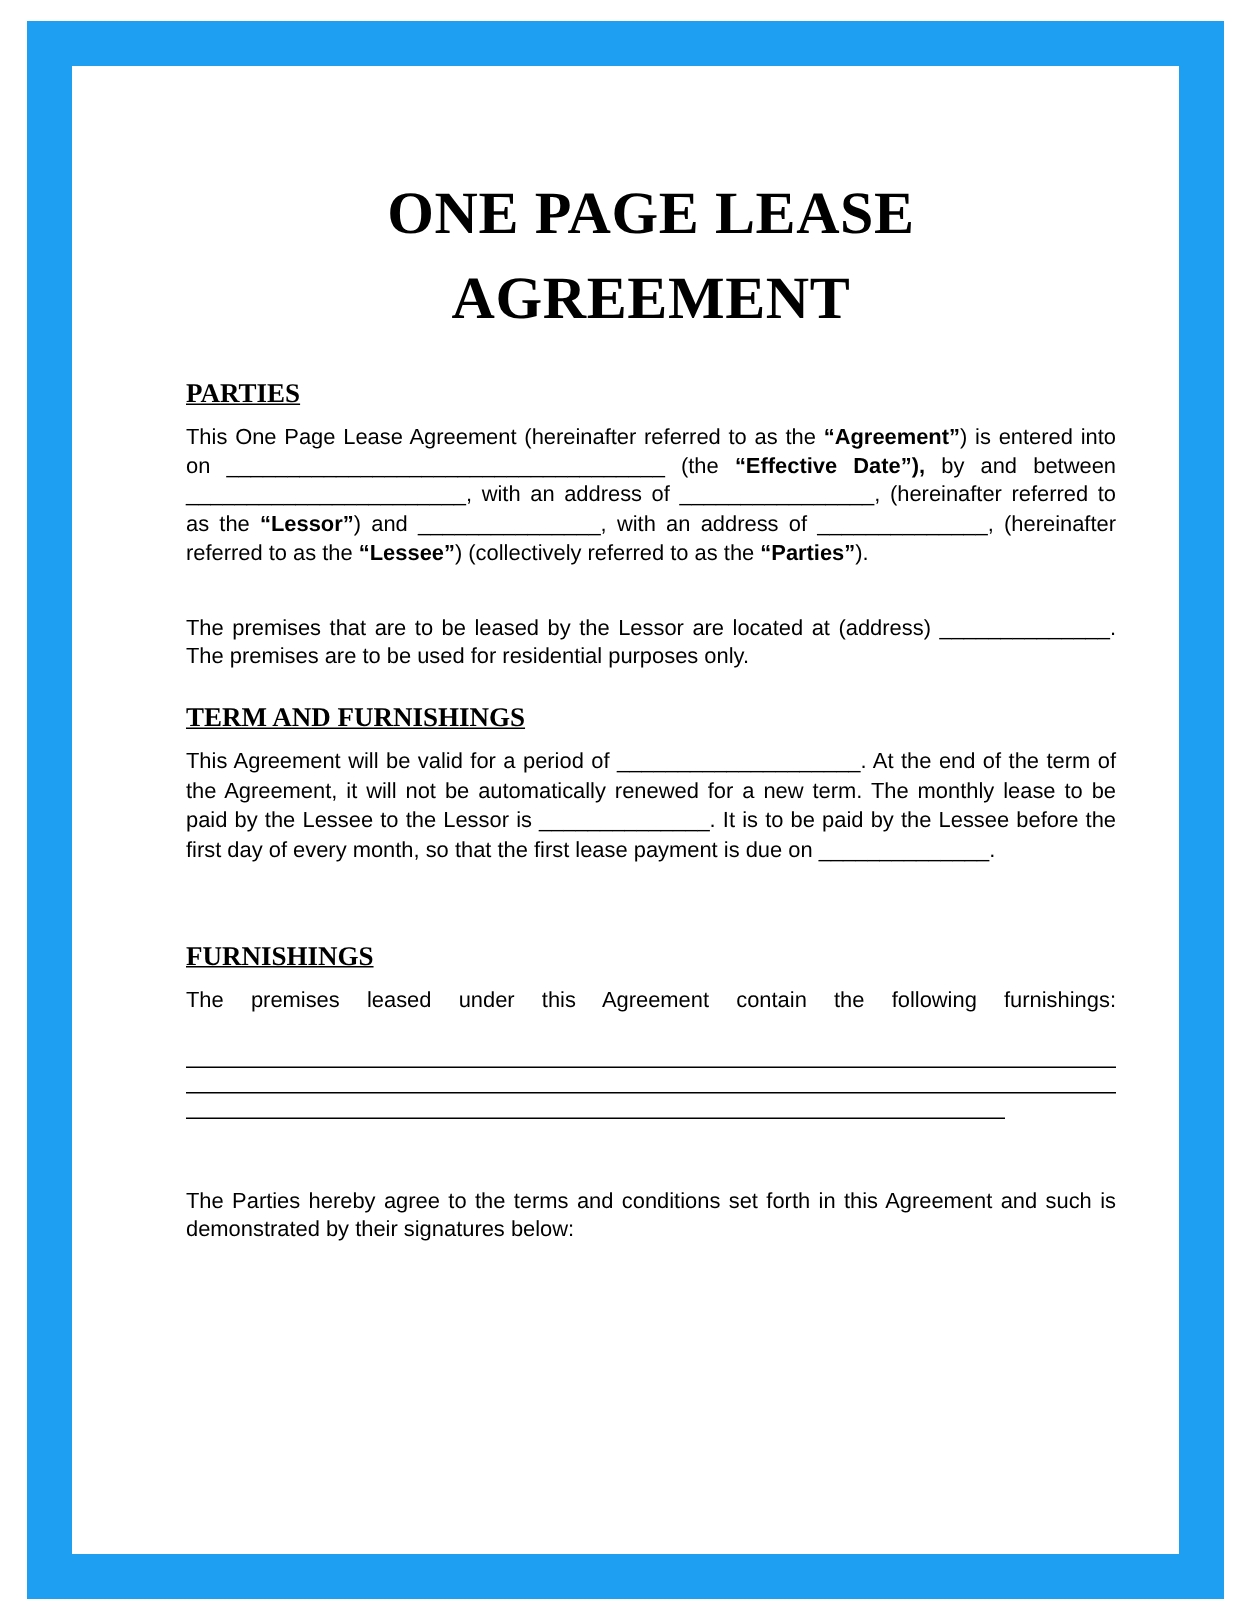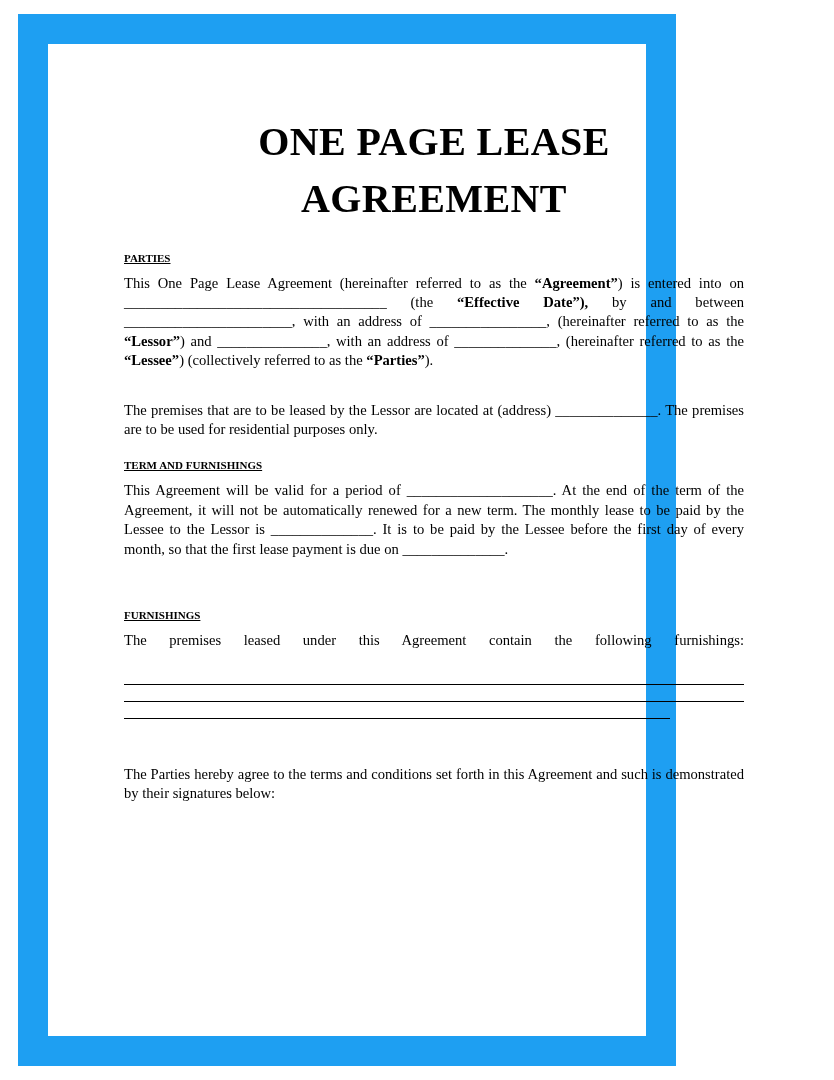--- a/index.html
+++ b/index.html
@@ -10,21 +10,21 @@
     width: 834px;
     height: 1080px;
     background: #ffffff;
     font-family: "Liberation Serif", serif;
     overflow: hidden;
   }
   .page-frame {
     position: absolute;
     left: 18px;
     top: 14px;
-    width: 658px;
+    width: 798px;
     height: 1052px;
     background: #1e9ff2;
     box-sizing: border-box;
   }
   .page-inner {
     position: absolute;
     left: 30px;
     top: 30px;
     right: 30px;
     bottom: 30px;
@@ -44,28 +44,28 @@
     line-height: 1.42;
     text-align: center;
     letter-spacing: 0.4px;
     margin: 0 0 0 0;
     padding: 0 30px;
     color: #000;
   }
   .section-head {
     font-family: "Liberation Serif", serif;
     font-weight: bold;
-    font-size: 11px;
+    font-size: 18px;
     text-decoration: underline;
     color: #000;
     margin: 0;
     padding: 0;
   }
   .para {
-    font-family: Liberation Serif, serif;
+    font-family: Liberation Sans, sans-serif;
     font-size: 14.6px;
     line-height: 1.33;
     color: #000;
     text-align: justify;
     margin: 0;
   }
   .para b { font-weight: bold; }
   .blank-line {
     display: block;
     border-bottom: 1px solid #000;

